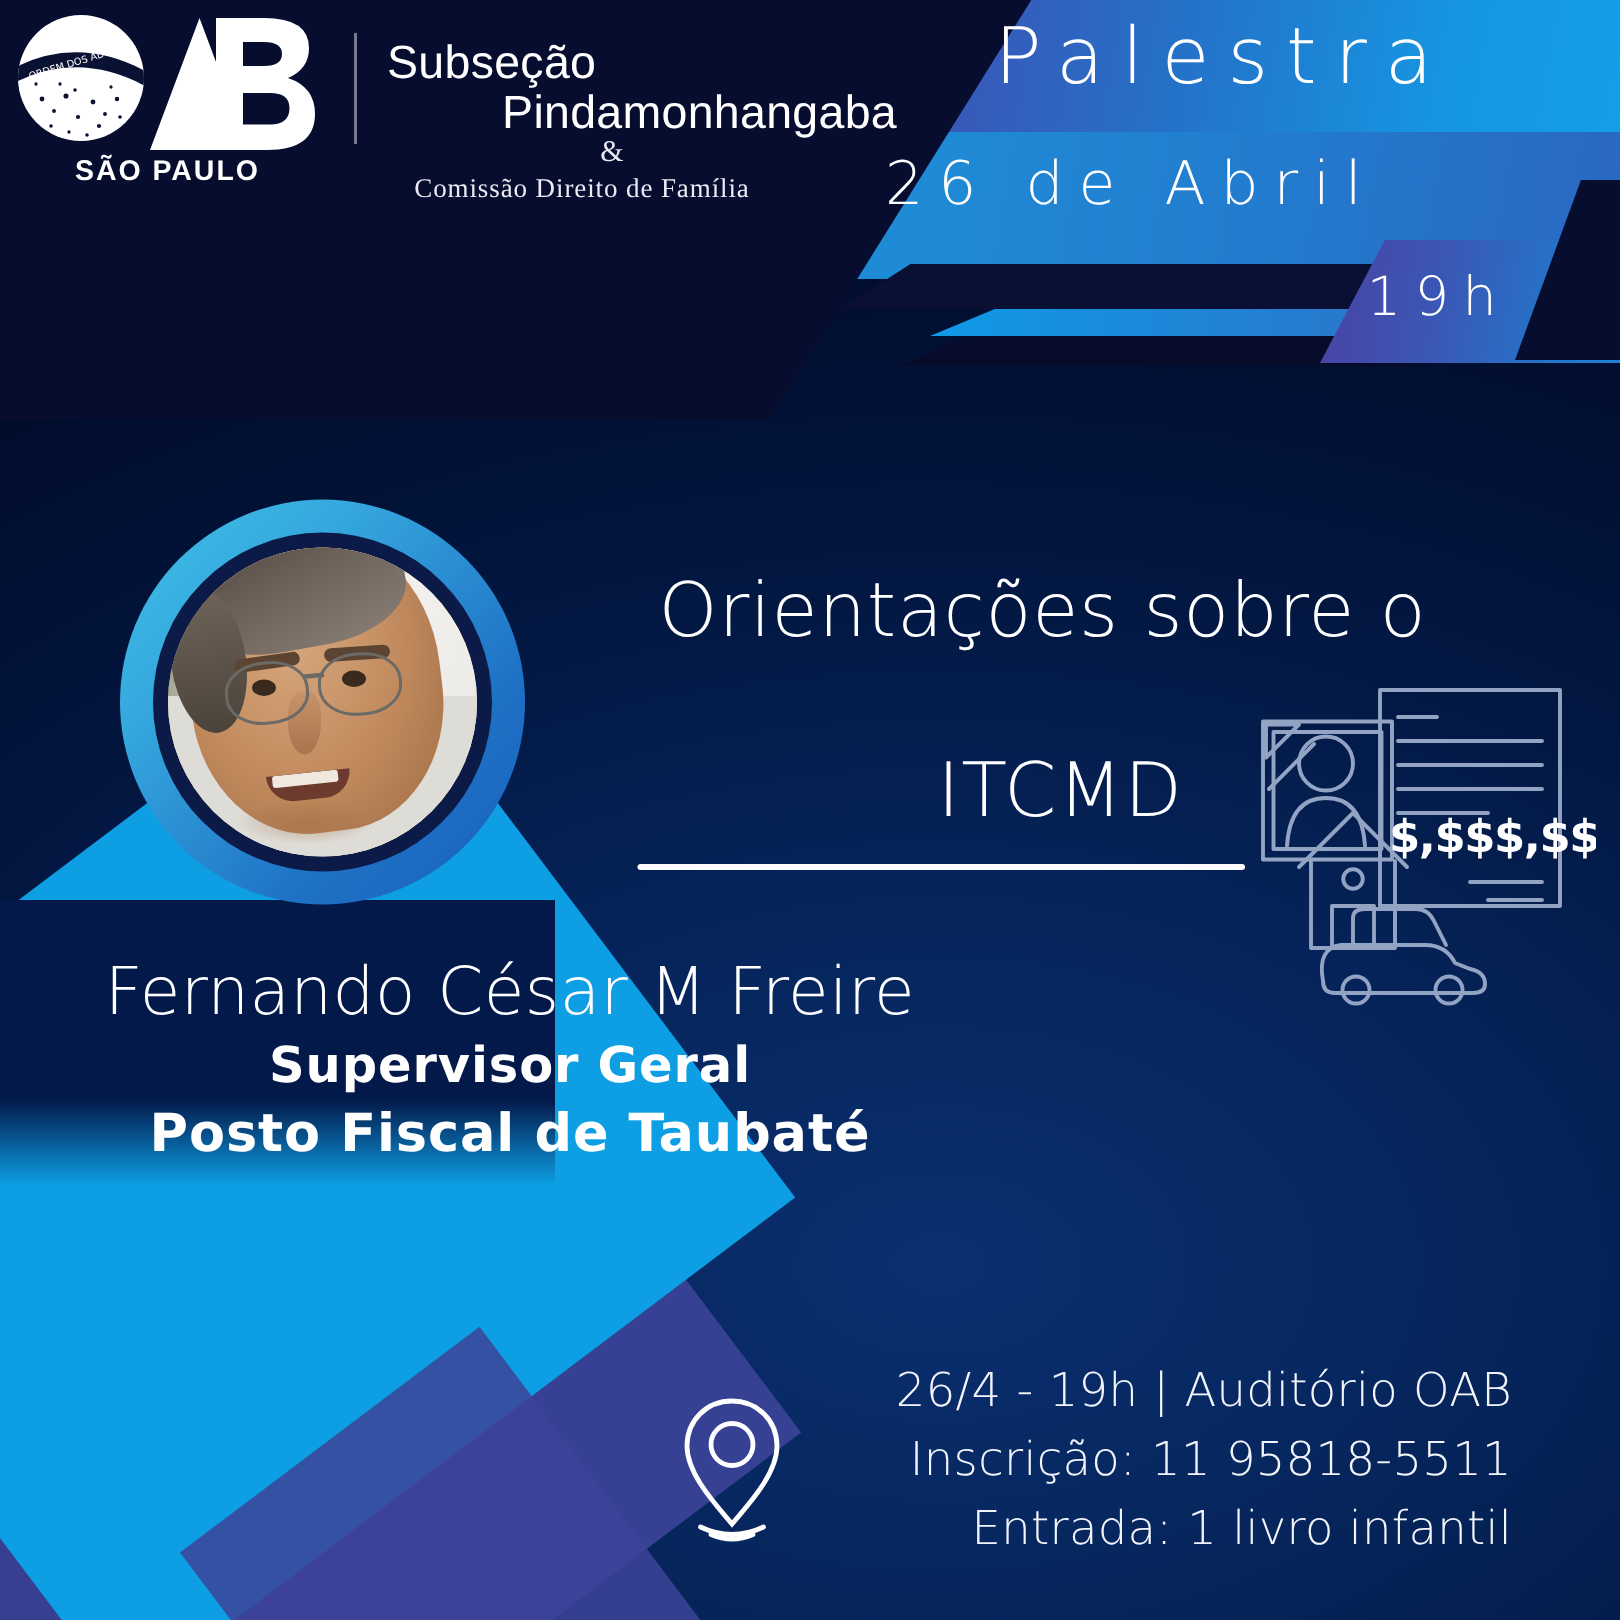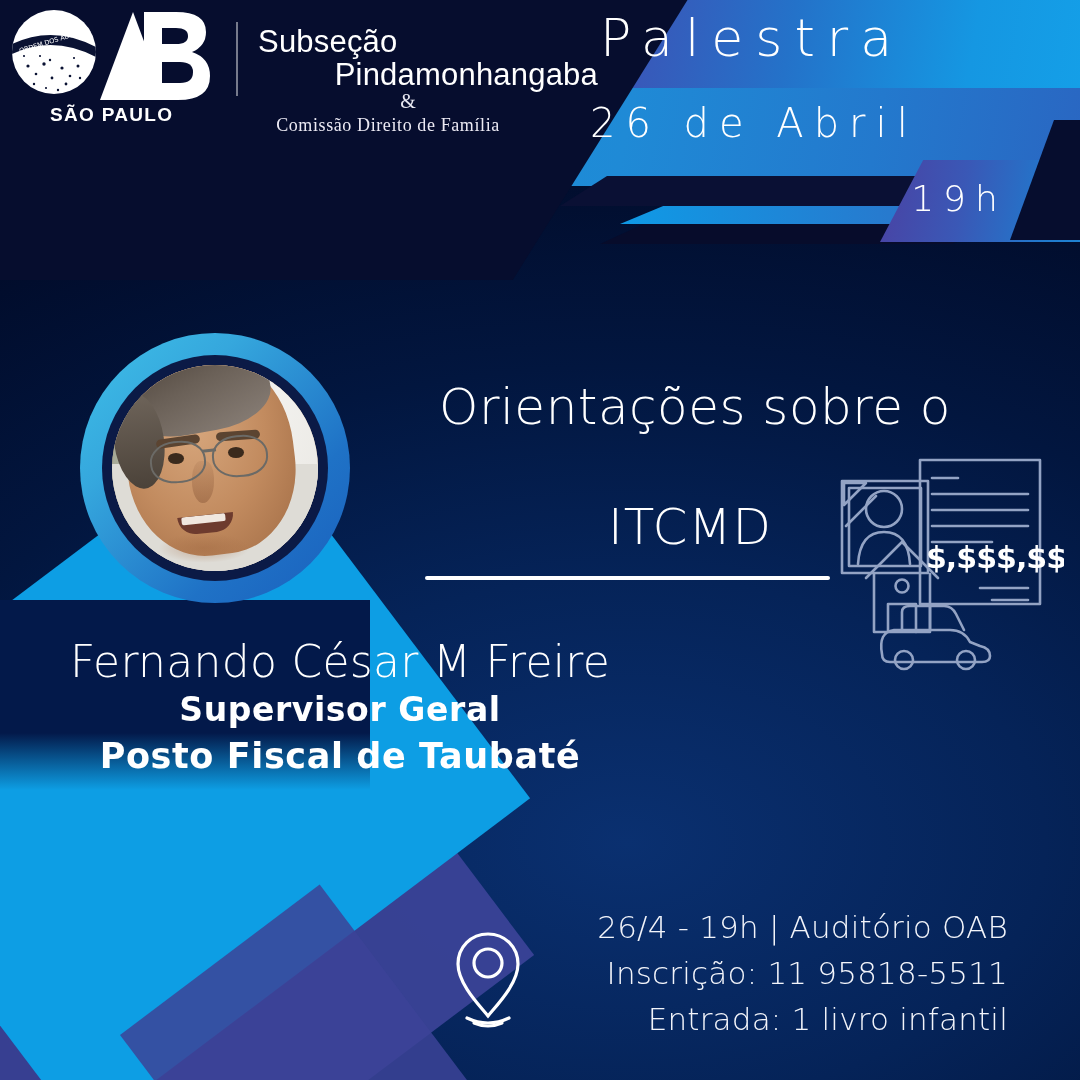--- a/index.html
+++ b/index.html
@@ -122,21 +122,21 @@
   .comissao{
     color:#eceaf4;font-family:"Liberation Serif",serif;font-size:18px;
     letter-spacing:.6px;margin-top:2px;width:340px;text-align:center;
     margin-left:-40px;
   }
 
   
   .t-palestra{
     position:absolute;left:600px;top:8px;width:430px;
     color:#fff;font-size:52px;font-weight:300;letter-spacing:12px;
-    font-family:"DejaVu Sans",sans-serif;
+    text-align:center;font-family:"DejaVu Sans",sans-serif;
   }
   .t-data{
     position:absolute;left:590px;top:100px;width:420px;
     color:#fff;font-size:40px;font-weight:300;letter-spacing:10px;
     text-align:left;font-family:"DejaVu Sans",sans-serif;
   }
   .t-hora{
     position:absolute;left:864px;top:178px;width:190px;
     color:#fff;font-size:36px;font-weight:300;letter-spacing:9px;
     text-align:center;font-family:"DejaVu Sans",sans-serif;
@@ -190,21 +190,21 @@
   .ph-chin{position:absolute;left:46px;top:168px;width:92px;height:30px;border-radius:50%;
            background:radial-gradient(ellipse,rgba(160,105,66,.45),rgba(160,105,66,0) 70%);}
 
   
   .title1{
     position:absolute;left:390px;top:378px;width:610px;text-align:center;
     color:#fff;font-size:50px;font-weight:300;letter-spacing:.5px;
     font-family:"DejaVu Sans",sans-serif;
   }
   .title2{
-    position:absolute;left:390px;top:498px;width:600px;text-align:center;
+    position:absolute;left:407px;top:498px;width:600px;text-align:center;
     color:#fff;font-size:50px;font-weight:300;letter-spacing:1px;
     font-family:"DejaVu Sans",sans-serif;
   }
   .divider{
     position:absolute;left:425px;top:576px;width:405px;height:4px;background:#ffffff;border-radius:2px;
   }
 
   
   .illus{position:absolute;left:832px;top:446px;width:232px;height:226px;}
 

